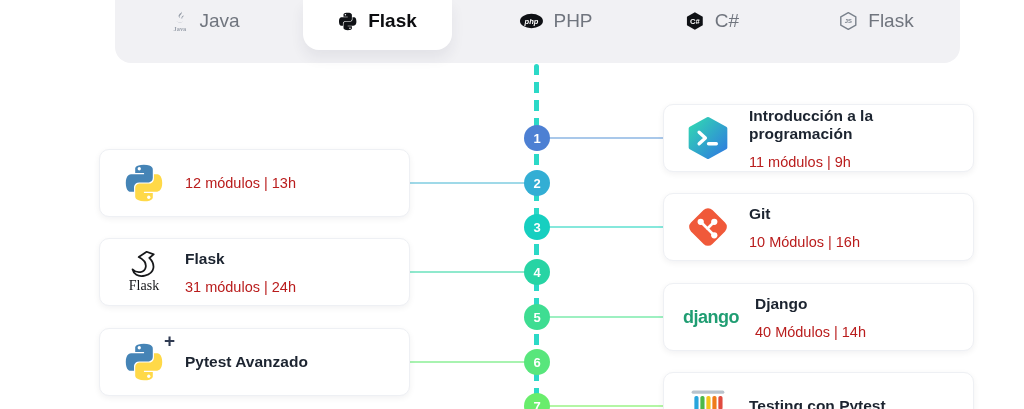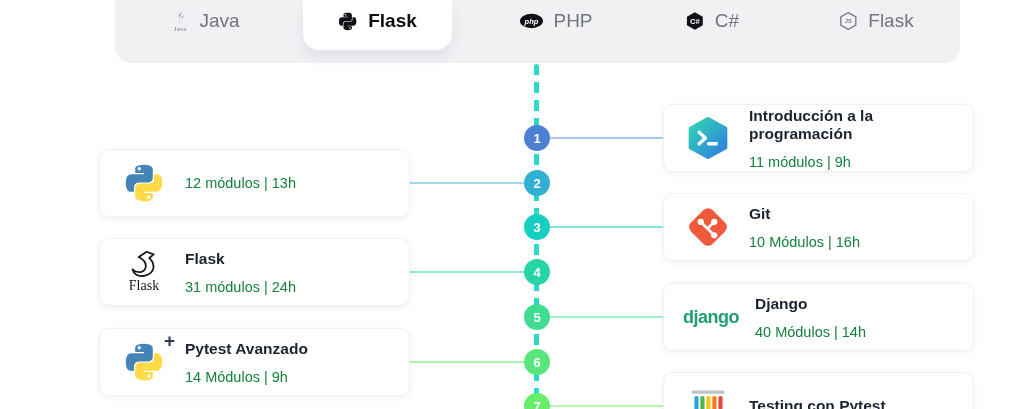--- a/index.html
+++ b/index.html
@@ -40,21 +40,21 @@
   .card{
     position:absolute;width:311px;height:68px;background:#fff;
     border:1px solid #eef0f4;border-radius:10px;
     box-shadow:0 2px 6px rgba(16,24,40,.06);
     display:flex;align-items:center;padding-left:20px;box-sizing:border-box;gap:17px;
     z-index:2;cursor:pointer;
   }
   .card .cicon{width:48px;min-width:48px;height:48px;display:flex;flex-direction:column;align-items:center;justify-content:center;position:relative;}
   .card .ctext{display:flex;flex-direction:column;gap:11px;}
   .card .ctitle{font-size:15.5px;font-weight:700;color:#1c2430;}
-  .card .cmeta{font-size:14.5px;color:#15803d;}
+  .card .cmeta{font-size:14.5px;color:#b91c1c;}
   .plusmark{
     position:absolute;top:-7px;right:-7px;font-size:19px;font-weight:800;color:#2f3a52;line-height:1;
   }
   .flask-word{font-family:"Liberation Serif", serif;font-size:14px;color:#16171a;margin-top:-2px;}
   .django-word{font-size:18px;font-weight:800;color:#1f9d72;letter-spacing:-.5px;}
 </style>
 </head>
 <body>
 
 <svg width="0" height="0" style="position:absolute">
@@ -188,21 +188,20 @@
   <div class="card" style="left:99px;top:328px">
     <span class="cicon">
       <svg width="44" height="44" viewBox="0 0 64 64">
         <use href="#pySnake" fill="#4584b6"></use>
         <use href="#pySnake" fill="#ffd948" transform="rotate(180 32 32)"></use>
       </svg>
       <span class="plusmark">+</span>
     </span>
     <span class="ctext">
       <span class="ctitle">Pytest Avanzado</span>
-      <span class="cmeta">14 Módulos | 9h</span>
     </span>
   </div>
 
   <div class="card" style="left:663px;top:104px">
     <span class="cicon">
       <svg width="46" height="46" viewBox="0 0 44 44">
         <path d="M22 4 L38.5 13 V31 L22 40 L5.5 31 V13 Z" fill="url(#termGrad)" stroke="url(#termGrad)" stroke-width="4" stroke-linejoin="round"></path>
         <polyline points="13.5,16.5 19.5,22 13.5,27.5" fill="none" stroke="#fff" stroke-width="3.2" stroke-linecap="round" stroke-linejoin="round"></polyline>
         <line x1="22.5" y1="27.5" x2="30" y2="27.5" stroke="#fff" stroke-width="3.2" stroke-linecap="round"></line>
       </svg>

